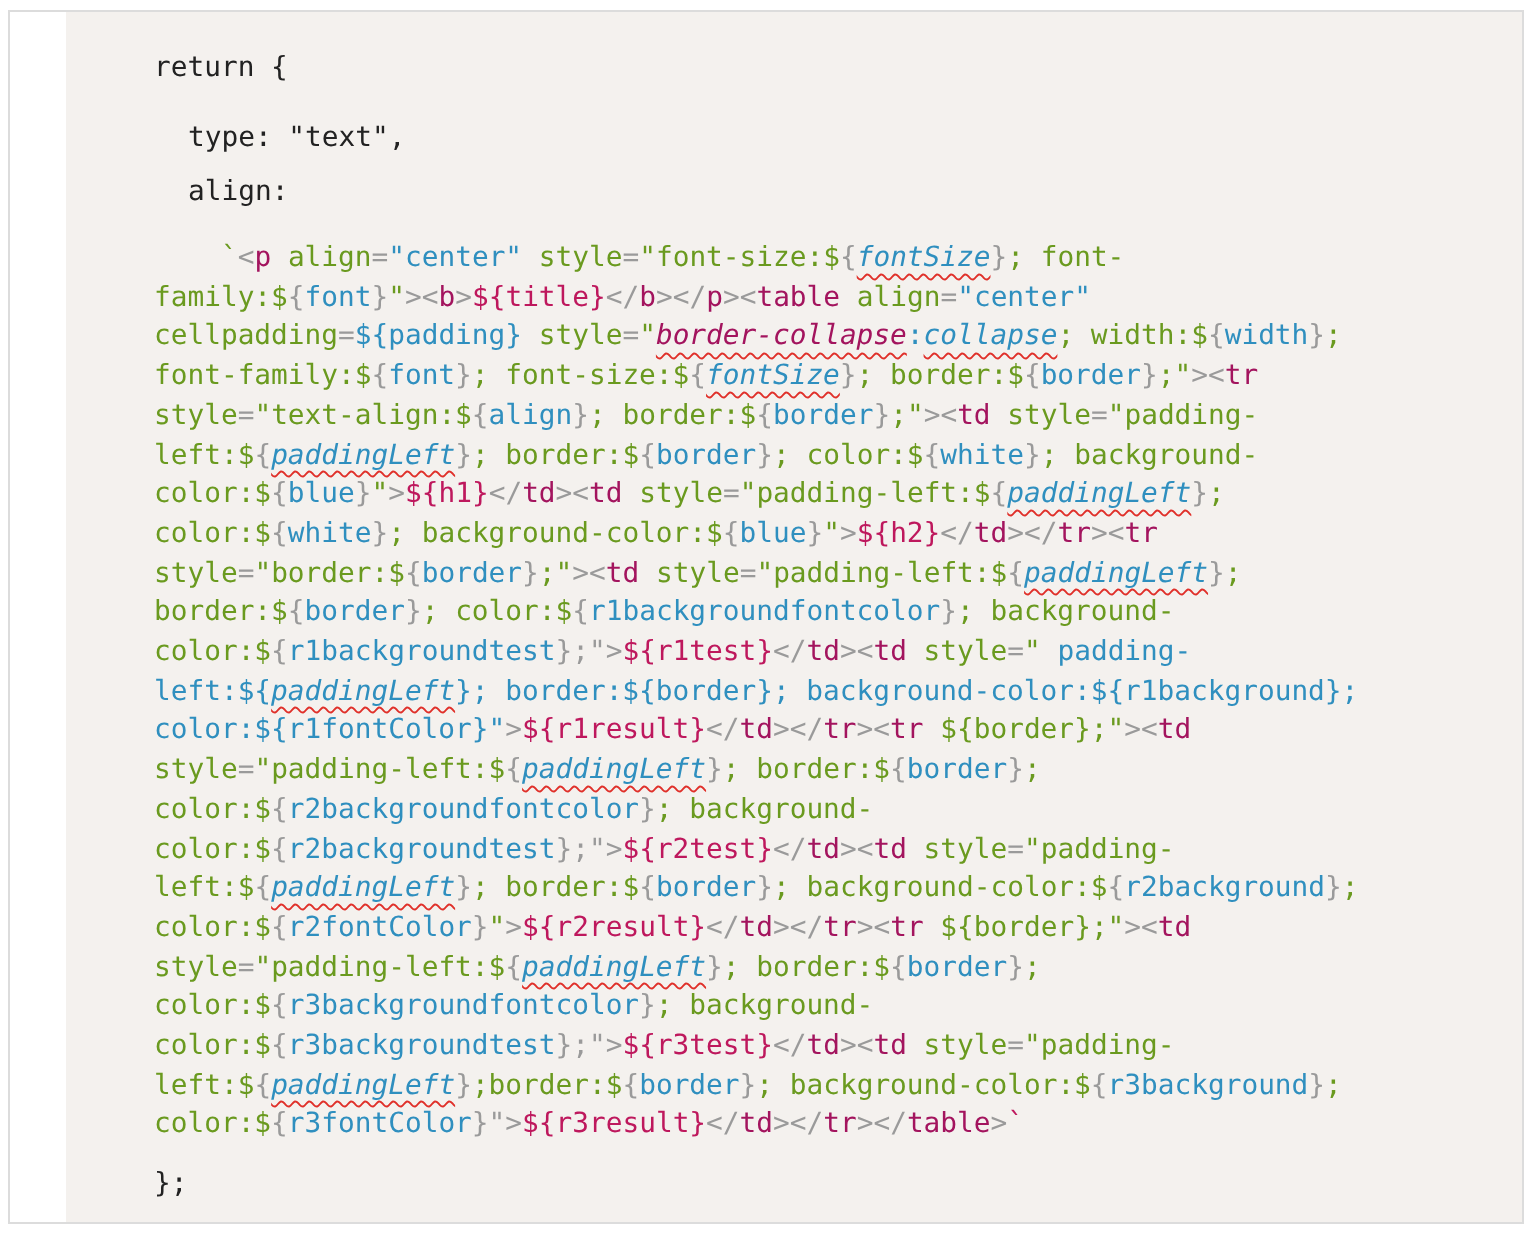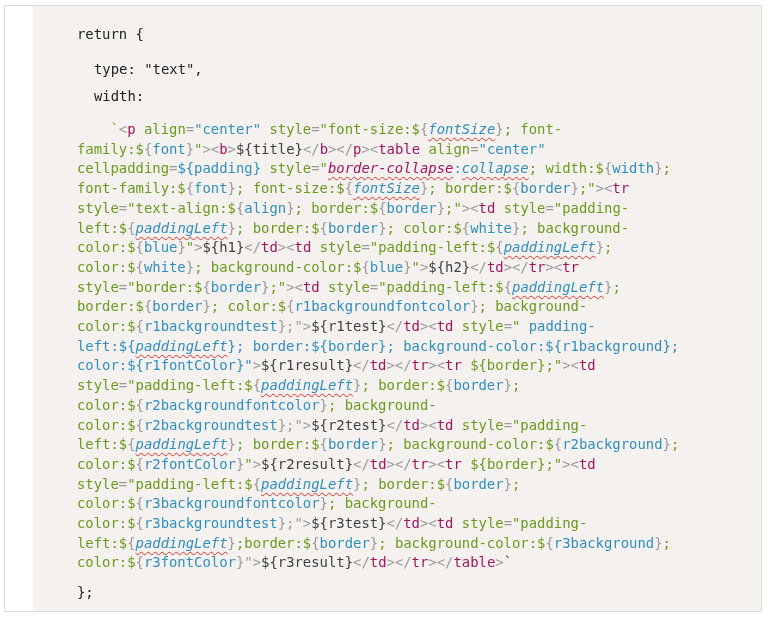--- a/index.html
+++ b/index.html
@@ -15,34 +15,34 @@
   .code {
     position:absolute; left:20px; top:0; right:4px;
     font-family:"DejaVu Sans Mono", "Liberation Mono", monospace;
     font-size:13.9px; color:#222222; white-space:pre;margin-left:24px;
   }
   .line { position:absolute; left:0; height:20px; line-height:20px; }
   .t-attr { color:#6a9a1f; }
   .t-var { color:#2f8fbf; }
   .t-punc { color:#9a9a9a; }
   .t-tag { color:#a3145e; }
-  .t-text { color:#404040;text-align:right; }
+  .t-text { color:#be185d;text-align:right; }
   .squig {
     text-decoration: underline wavy #e0302a;
     text-decoration-thickness:1px;
     text-underline-offset:3px;
     font-style:italic;
   }
 </style>
 </head>
 <body>
 
 <div class="frame">
   <div class="codeblock">
     <div class="code" id="code">
       <div class="line" style="top:18px;">return {</div>
       <div class="line" style="top:53px; left:17px;">type: "text",</div>
-      <div class="line" style="top:80px; left:17px;">width:</div>
+      <div class="line" style="top:80px; left:17px;">align:</div>
       <div id="body-lines"><div class="line" style="top: 113px;"><span class="t-attr">    `</span><span class="t-punc">&lt;</span><span class="t-tag">p</span><span class="t-attr"> align</span><span class="t-punc">=</span><span class="t-var">"center"</span><span class="t-attr"> style</span><span class="t-punc">=</span><span class="t-attr">"font-size:$</span><span class="t-punc">{</span><span class="t-var squig">fontSize</span><span class="t-punc">}</span><span class="t-attr">; font-</span></div><div class="line" style="top: 132.7px;"><span class="t-attr">family:$</span><span class="t-punc">{</span><span class="t-var">font</span><span class="t-punc">}</span><span class="t-attr">"</span><span class="t-punc">&gt;</span><span class="t-punc">&lt;</span><span class="t-tag">b</span><span class="t-punc">&gt;</span><span class="t-text">${title}</span><span class="t-punc">&lt;/</span><span class="t-tag">b</span><span class="t-punc">&gt;&lt;/</span><span class="t-tag">p</span><span class="t-punc">&gt;&lt;</span><span class="t-tag">table</span><span class="t-attr"> align</span><span class="t-punc">=</span><span class="t-var">"center"</span></div><div class="line" style="top: 152.4px;"><span class="t-attr">cellpadding</span><span class="t-punc">=</span><span class="t-var">${padding}</span><span class="t-attr"> style</span><span class="t-punc">=</span><span class="t-attr">"</span><span class="t-tag squig">border-collapse</span><span class="t-var">:</span><span class="t-var squig">collapse</span><span class="t-attr">; width:$</span><span class="t-punc">{</span><span class="t-var">width</span><span class="t-punc">}</span><span class="t-attr">;</span></div><div class="line" style="top: 172.1px;"><span class="t-attr">font-family:$</span><span class="t-punc">{</span><span class="t-var">font</span><span class="t-punc">}</span><span class="t-attr">; font-size:$</span><span class="t-punc">{</span><span class="t-var squig">fontSize</span><span class="t-punc">}</span><span class="t-attr">; border:$</span><span class="t-punc">{</span><span class="t-var">border</span><span class="t-punc">}</span><span class="t-attr">;"</span><span class="t-punc">&gt;</span><span class="t-punc">&lt;</span><span class="t-tag">tr</span></div><div class="line" style="top: 191.8px;"><span class="t-attr">style</span><span class="t-punc">=</span><span class="t-attr">"text-align:$</span><span class="t-punc">{</span><span class="t-var">align</span><span class="t-punc">}</span><span class="t-attr">; border:$</span><span class="t-punc">{</span><span class="t-var">border</span><span class="t-punc">}</span><span class="t-attr">;"</span><span class="t-punc">&gt;</span><span class="t-punc">&lt;</span><span class="t-tag">td</span><span class="t-attr"> style</span><span class="t-punc">=</span><span class="t-attr">"padding-</span></div><div class="line" style="top: 211.5px;"><span class="t-attr">left:$</span><span class="t-punc">{</span><span class="t-var squig">paddingLeft</span><span class="t-punc">}</span><span class="t-attr">; border:$</span><span class="t-punc">{</span><span class="t-var">border</span><span class="t-punc">}</span><span class="t-attr">; color:$</span><span class="t-punc">{</span><span class="t-var">white</span><span class="t-punc">}</span><span class="t-attr">; background-</span></div><div class="line" style="top: 231.2px;"><span class="t-attr">color:$</span><span class="t-punc">{</span><span class="t-var">blue</span><span class="t-punc">}</span><span class="t-attr">"</span><span class="t-punc">&gt;</span><span class="t-text">${h1}</span><span class="t-punc">&lt;/</span><span class="t-tag">td</span><span class="t-punc">&gt;&lt;</span><span class="t-tag">td</span><span class="t-attr"> style</span><span class="t-punc">=</span><span class="t-attr">"padding-left:$</span><span class="t-punc">{</span><span class="t-var squig">paddingLeft</span><span class="t-punc">}</span><span class="t-attr">;</span></div><div class="line" style="top: 250.9px;"><span class="t-attr">color:$</span><span class="t-punc">{</span><span class="t-var">white</span><span class="t-punc">}</span><span class="t-attr">; background-color:$</span><span class="t-punc">{</span><span class="t-var">blue</span><span class="t-punc">}</span><span class="t-attr">"</span><span class="t-punc">&gt;</span><span class="t-text">${h2}</span><span class="t-punc">&lt;/</span><span class="t-tag">td</span><span class="t-punc">&gt;&lt;/</span><span class="t-tag">tr</span><span class="t-punc">&gt;&lt;</span><span class="t-tag">tr</span></div><div class="line" style="top: 270.6px;"><span class="t-attr">style</span><span class="t-punc">=</span><span class="t-attr">"border:$</span><span class="t-punc">{</span><span class="t-var">border</span><span class="t-punc">}</span><span class="t-attr">;"</span><span class="t-punc">&gt;</span><span class="t-punc">&lt;</span><span class="t-tag">td</span><span class="t-attr"> style</span><span class="t-punc">=</span><span class="t-attr">"padding-left:$</span><span class="t-punc">{</span><span class="t-var squig">paddingLeft</span><span class="t-punc">}</span><span class="t-attr">;</span></div><div class="line" style="top: 290.3px;"><span class="t-attr">border:$</span><span class="t-punc">{</span><span class="t-var">border</span><span class="t-punc">}</span><span class="t-attr">; color:$</span><span class="t-punc">{</span><span class="t-var">r1backgroundfontcolor</span><span class="t-punc">}</span><span class="t-attr">; background-</span></div><div class="line" style="top: 310px;"><span class="t-attr">color:$</span><span class="t-punc">{</span><span class="t-var">r1backgroundtest</span><span class="t-punc">}</span><span class="t-punc">;"</span><span class="t-punc">&gt;</span><span class="t-text">${r1test}</span><span class="t-punc">&lt;/</span><span class="t-tag">td</span><span class="t-punc">&gt;&lt;</span><span class="t-tag">td</span><span class="t-attr"> style</span><span class="t-punc">=</span><span class="t-attr">" </span><span class="t-var">padding-</span></div><div class="line" style="top: 329.7px;"><span class="t-var">left:${</span><span class="t-var squig">paddingLeft</span><span class="t-var">}; border:${border}; background-color:${r1background};</span></div><div class="line" style="top: 349.4px;"><span class="t-var">color:${r1fontColor}"</span><span class="t-punc">&gt;</span><span class="t-text">${r1result}</span><span class="t-punc">&lt;/</span><span class="t-tag">td</span><span class="t-punc">&gt;&lt;/</span><span class="t-tag">tr</span><span class="t-punc">&gt;&lt;</span><span class="t-tag">tr</span><span class="t-attr"> ${border};"</span><span class="t-punc">&gt;</span><span class="t-punc">&lt;</span><span class="t-tag">td</span></div><div class="line" style="top: 369.1px;"><span class="t-attr">style</span><span class="t-punc">=</span><span class="t-attr">"padding-left:$</span><span class="t-punc">{</span><span class="t-var squig">paddingLeft</span><span class="t-punc">}</span><span class="t-attr">; border:$</span><span class="t-punc">{</span><span class="t-var">border</span><span class="t-punc">}</span><span class="t-attr">;</span></div><div class="line" style="top: 388.8px;"><span class="t-attr">color:$</span><span class="t-punc">{</span><span class="t-var">r2backgroundfontcolor</span><span class="t-punc">}</span><span class="t-attr">; background-</span></div><div class="line" style="top: 408.5px;"><span class="t-attr">color:$</span><span class="t-punc">{</span><span class="t-var">r2backgroundtest</span><span class="t-punc">}</span><span class="t-punc">;"</span><span class="t-punc">&gt;</span><span class="t-text">${r2test}</span><span class="t-punc">&lt;/</span><span class="t-tag">td</span><span class="t-punc">&gt;&lt;</span><span class="t-tag">td</span><span class="t-attr"> style</span><span class="t-punc">=</span><span class="t-attr">"padding-</span></div><div class="line" style="top: 428.2px;"><span class="t-attr">left:$</span><span class="t-punc">{</span><span class="t-var squig">paddingLeft</span><span class="t-punc">}</span><span class="t-attr">; border:$</span><span class="t-punc">{</span><span class="t-var">border</span><span class="t-punc">}</span><span class="t-attr">; background-color:$</span><span class="t-punc">{</span><span class="t-var">r2background</span><span class="t-punc">}</span><span class="t-attr">;</span></div><div class="line" style="top: 447.9px;"><span class="t-attr">color:$</span><span class="t-punc">{</span><span class="t-var">r2fontColor</span><span class="t-punc">}</span><span class="t-attr">"</span><span class="t-punc">&gt;</span><span class="t-text">${r2result}</span><span class="t-punc">&lt;/</span><span class="t-tag">td</span><span class="t-punc">&gt;&lt;/</span><span class="t-tag">tr</span><span class="t-punc">&gt;&lt;</span><span class="t-tag">tr</span><span class="t-attr"> ${border};"</span><span class="t-punc">&gt;</span><span class="t-punc">&lt;</span><span class="t-tag">td</span></div><div class="line" style="top: 467.6px;"><span class="t-attr">style</span><span class="t-punc">=</span><span class="t-attr">"padding-left:$</span><span class="t-punc">{</span><span class="t-var squig">paddingLeft</span><span class="t-punc">}</span><span class="t-attr">; border:$</span><span class="t-punc">{</span><span class="t-var">border</span><span class="t-punc">}</span><span class="t-attr">;</span></div><div class="line" style="top: 487.3px;"><span class="t-attr">color:$</span><span class="t-punc">{</span><span class="t-var">r3backgroundfontcolor</span><span class="t-punc">}</span><span class="t-attr">; background-</span></div><div class="line" style="top: 507px;"><span class="t-attr">color:$</span><span class="t-punc">{</span><span class="t-var">r3backgroundtest</span><span class="t-punc">}</span><span class="t-punc">;"</span><span class="t-punc">&gt;</span><span class="t-text">${r3test}</span><span class="t-punc">&lt;/</span><span class="t-tag">td</span><span class="t-punc">&gt;&lt;</span><span class="t-tag">td</span><span class="t-attr"> style</span><span class="t-punc">=</span><span class="t-attr">"padding-</span></div><div class="line" style="top: 526.7px;"><span class="t-attr">left:$</span><span class="t-punc">{</span><span class="t-var squig">paddingLeft</span><span class="t-punc">}</span><span class="t-attr">;border:$</span><span class="t-punc">{</span><span class="t-var">border</span><span class="t-punc">}</span><span class="t-attr">; background-color:$</span><span class="t-punc">{</span><span class="t-var">r3background</span><span class="t-punc">}</span><span class="t-attr">;</span></div><div class="line" style="top: 546.4px;"><span class="t-attr">color:$</span><span class="t-punc">{</span><span class="t-var">r3fontColor</span><span class="t-punc">}</span><span class="t-punc">"</span><span class="t-punc">&gt;</span><span class="t-text">${r3result}</span><span class="t-punc">&lt;/</span><span class="t-tag">td</span><span class="t-punc">&gt;&lt;/</span><span class="t-tag">tr</span><span class="t-punc">&gt;&lt;/</span><span class="t-tag">table</span><span class="t-punc">&gt;</span><span class="t-text">`</span></div></div>
       <div class="line" style="top:576px;">};</div>
     </div>
   </div>
 </div>
 
 </body></html>

